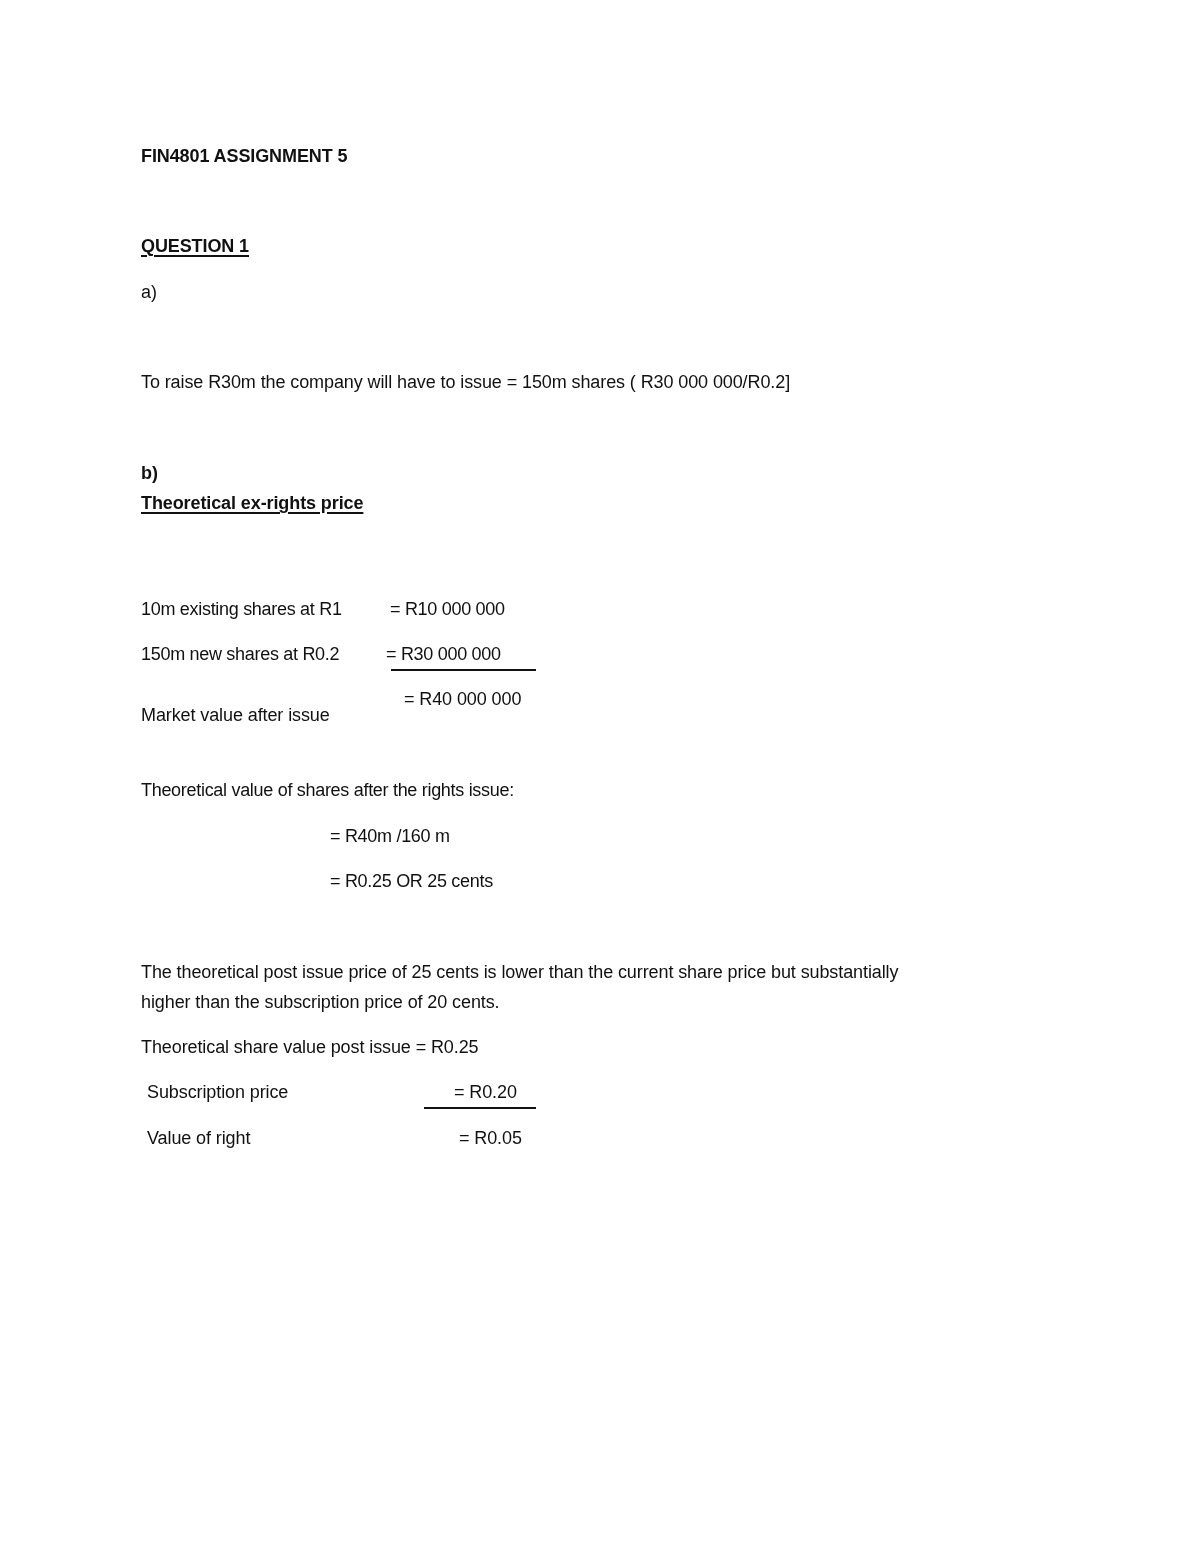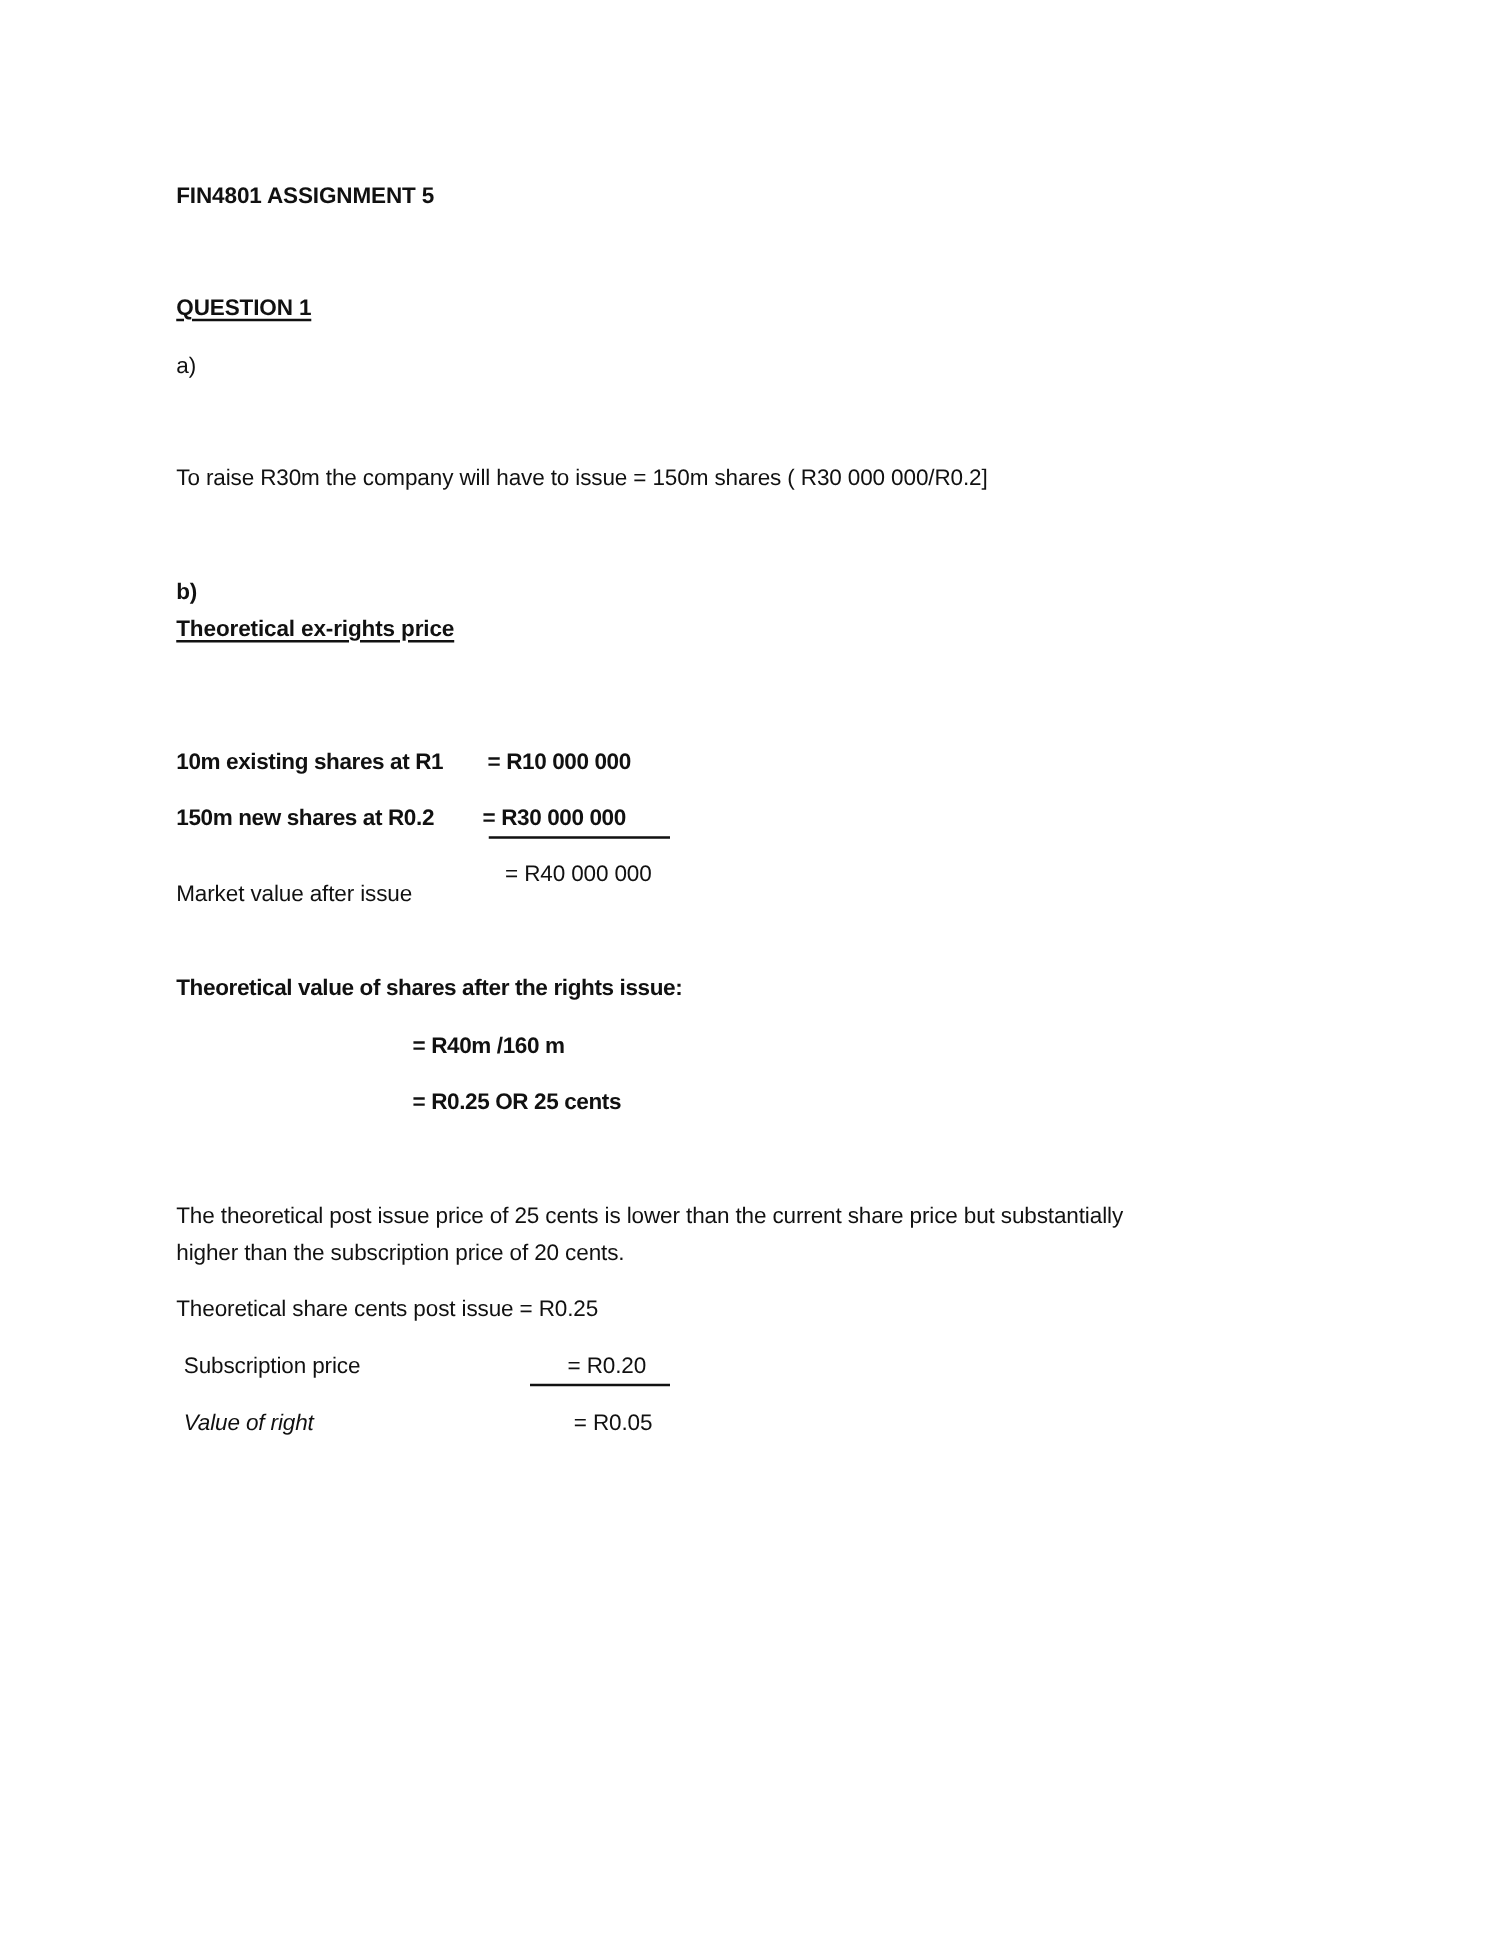--- a/index.html
+++ b/index.html
@@ -23,21 +23,21 @@
     }
     .line {
       position: absolute;
       left: 141px;
       font-size: 18px;
       line-height: 22px;
       white-space: nowrap;
       letter-spacing: -0.1px;
     }
     .bold { font-weight: bold; }
-    .semi { font-weight: bold; letter-spacing: -0.3px; text-align: center; }
+    .semi { font-weight: normal; letter-spacing: -0.3px; text-align: center; }
     .u { text-decoration: underline; text-underline-offset: 3px; text-decoration-thickness: 2px; }
     .rule {
       position: absolute;
       height: 2px;
       background: #111111;
     }
   </style>
 </head>
 <body>
 
@@ -65,22 +65,22 @@
   <div class="line" style="top:704px;">Market value after issue</div>
   <div class="line" style="top:688px; left:384px;margin-left:20px;">= R40 000 000</div>
 
   <div class="line semi" style="top:779px;">Theoretical value of shares after the rights issue:</div>
   <div class="line semi" style="top:825px; left:330px;">= R40m /160 m</div>
   <div class="line semi" style="top:870px; left:330px;">= R0.25 OR 25 cents</div>
 
   <div class="line" style="top:961px;">The theoretical post issue price of 25 cents is lower than the current share price but substantially</div>
   <div class="line" style="top:991px;">higher than the subscription price of 20 cents.</div>
 
-  <div class="line" style="top:1036px;">Theoretical share cents post issue = R0.25</div>
+  <div class="line" style="top:1036px;">Theoretical share value post issue = R0.25</div>
 
   <div class="line" style="top:1081px; left:147px;">Subscription price</div>
   <div class="line" style="top:1081px; left:454px;">= R0.20</div>
   <div class="rule" style="left:424px; top:1107px; width:112px;"></div>
 
-  <div class="line" style="top:1127px; left:147px;font-style:italic;">Value of right</div>
+  <div class="line" style="top:1127px; left:147px;">Value of right</div>
   <div class="line" style="top:1127px; left:459px;">= R0.05</div>
 
 </div>
 
 </body></html>

